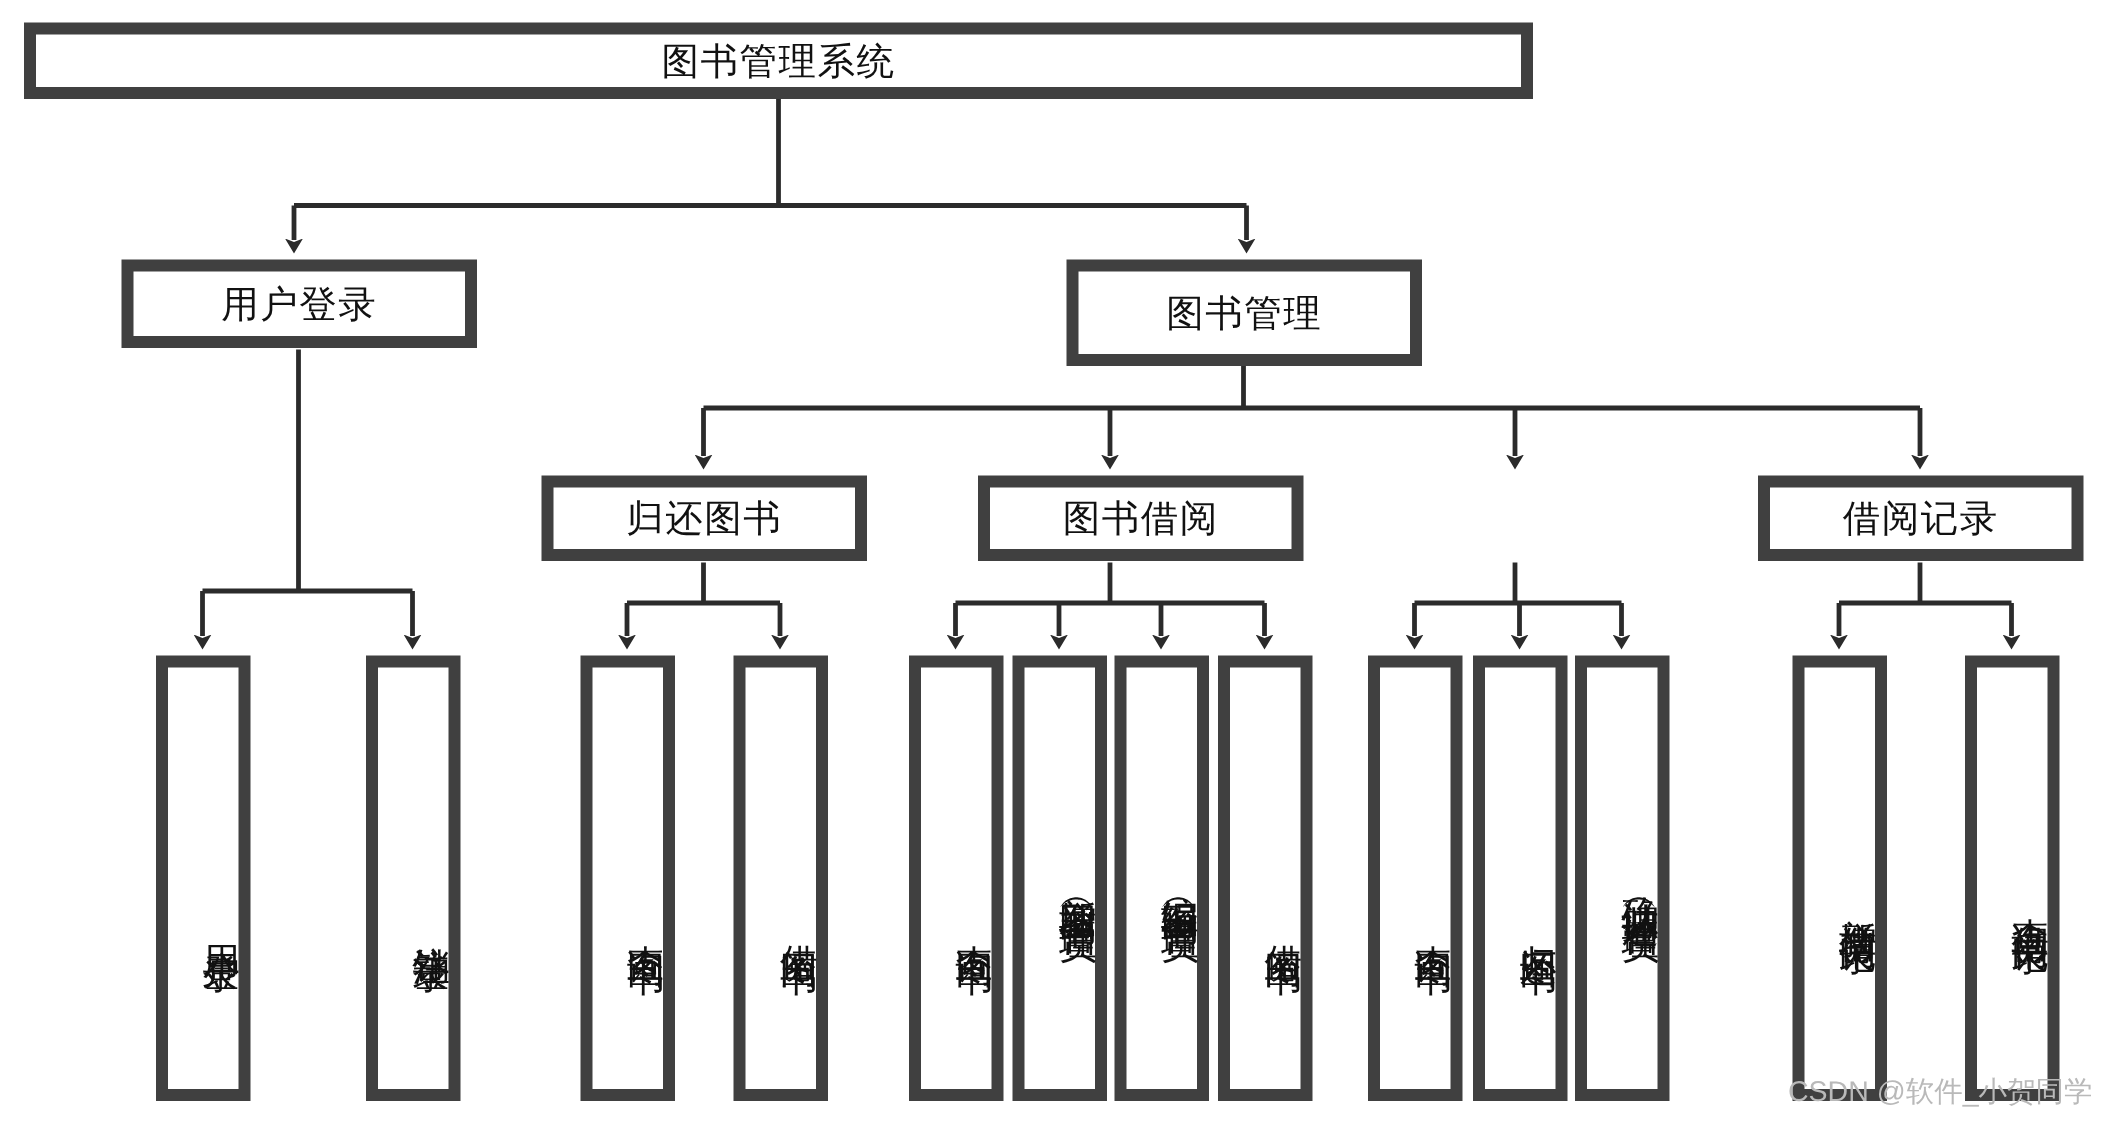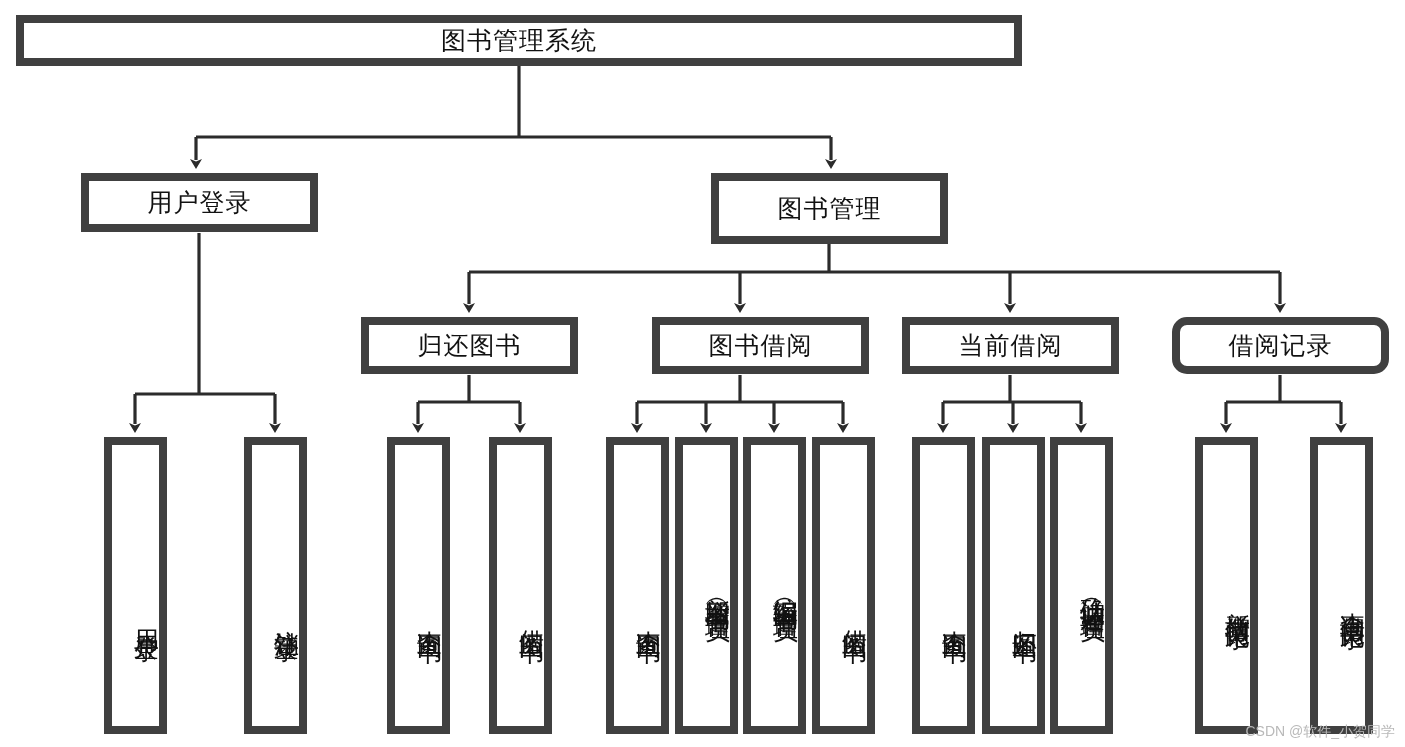--- a/index.html
+++ b/index.html
@@ -54,21 +54,21 @@
   .node.vert.pushed2 {
     padding-top: 30px;
   }
   .node-label {
     display: block;
   }
   .watermark {
     position: absolute;
     right: 10px;
     bottom: 6px;
-    font-size: 14px;
+    font-size: 19px;
     color: #b9b9b9;
     white-space: nowrap;
     user-select: none;
   }
 </style>
 </head>
 <body>
 
 <div id="canvas">
 
@@ -135,25 +135,22 @@
   </div>
 
   <div class="node horiz" style="left:361px; top:317px; width:217px; height:57px;">
     <span class="node-label">归还图书</span>
   </div>
 
   <div class="node horiz" style="left:632px; top:317px; width:217px; height:57px;margin-left:20px;">
     <span class="node-label">图书借阅</span>
   </div>
 
-  <div class="node horiz" style="left:902px; top:317px; width:217px; height:57px;">
-    <span class="node-label">当前借阅</span>
-  </div>
-
-  <div class="node horiz" style="left:1172px; top:317px; width:217px; height:57px;border-radius:15px;">
+
+  <div class="node horiz" style="left:1172px; top:317px; width:217px; height:57px;">
     <span class="node-label">借阅记录</span>
   </div>
 
   <div class="node vert pushed" style="left:104px; top:437px; width:63px; height:297px;">
     <span class="node-label">用户登录</span>
   </div>
 
   <div class="node vert pushed" style="left:244px; top:437px; width:63px; height:297px;">
     <span class="node-label">注销登录</span>
   </div>

